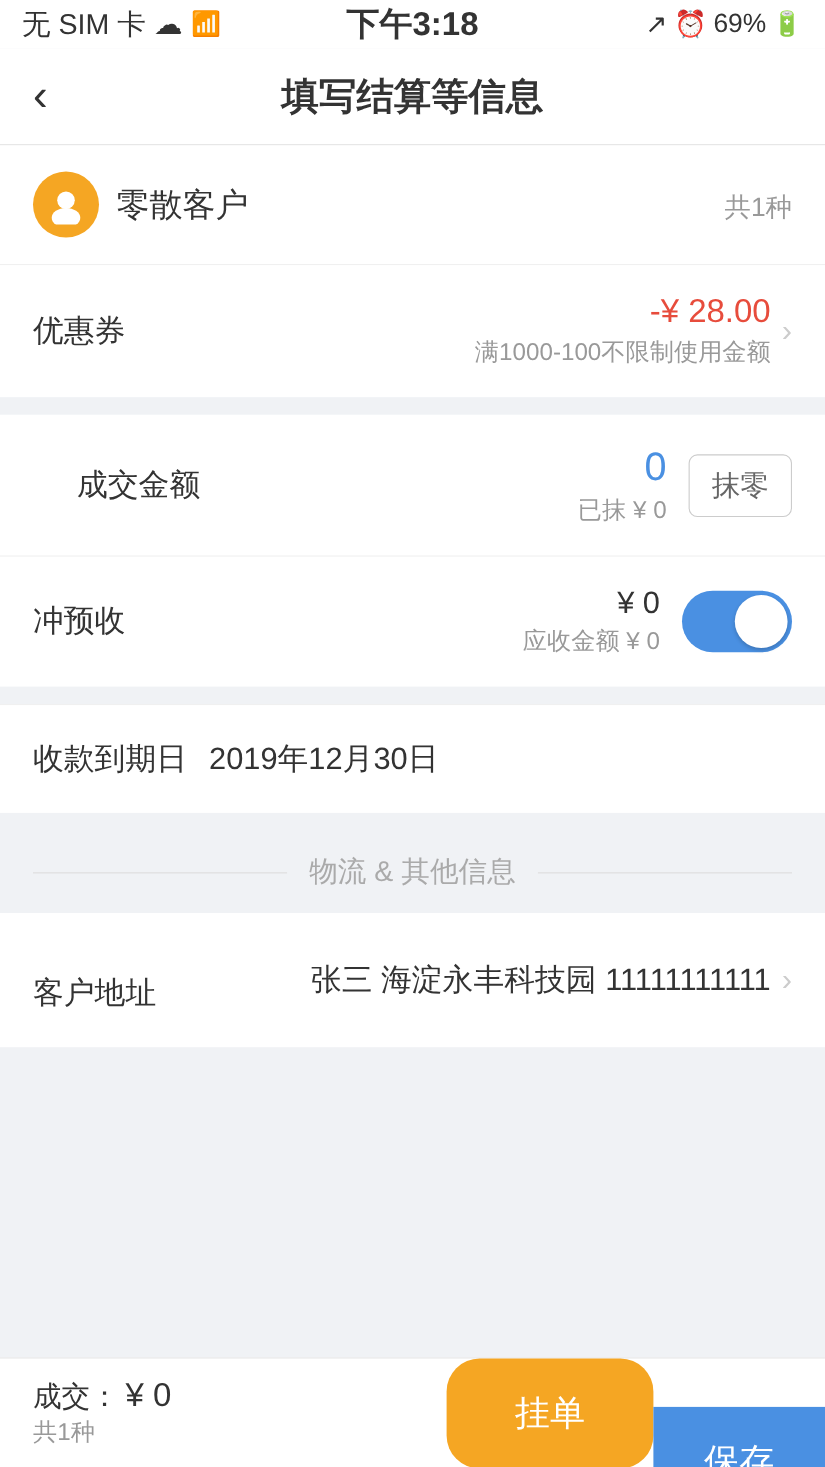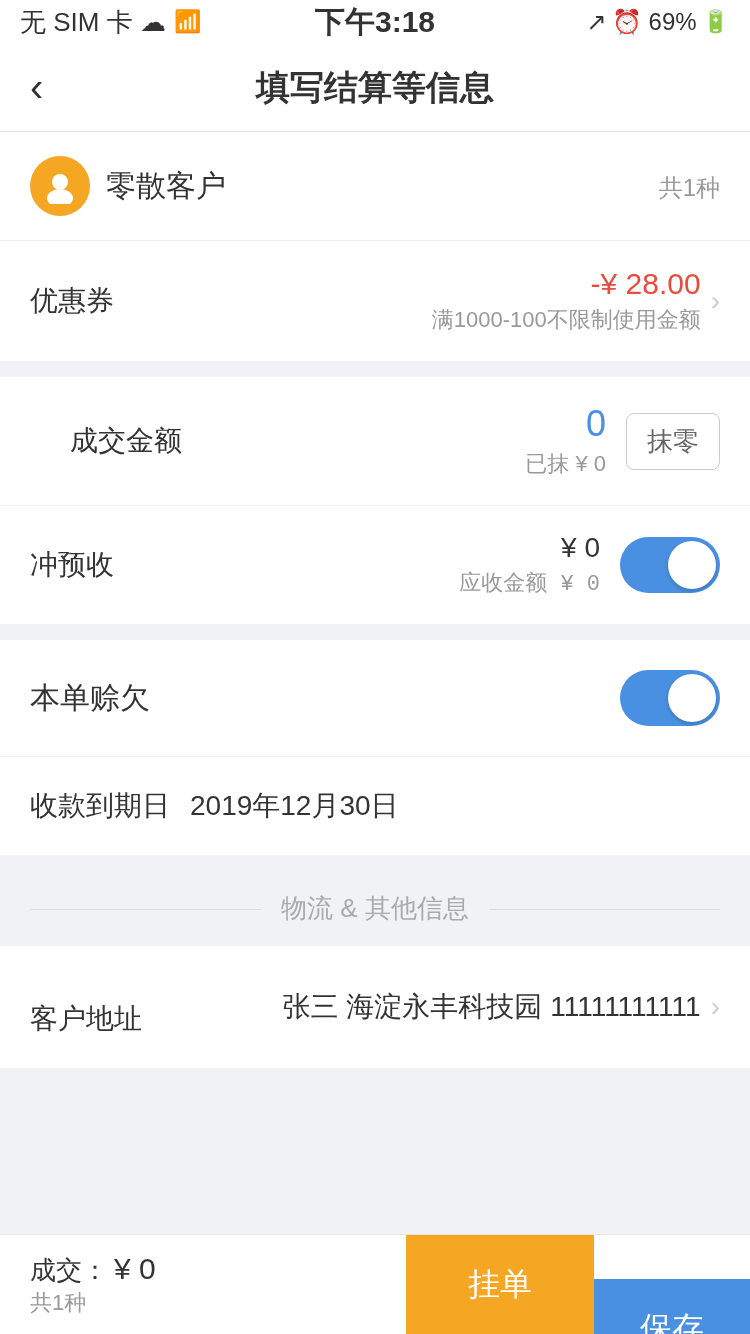--- a/index.html
+++ b/index.html
@@ -174,21 +174,21 @@
       background: #fff;
       border-top: 1px solid #f0f0f0;
     }
     .chong-right {
       display: flex;
       align-items: center;
       gap: 20px;
     }
     .chong-info { text-align: right; }
     .chong-amount { font-size: 28px; color: #333; }
-    .chong-sub { font-size: 22px; color: #999; margin-top: 4px; font-family: Liberation Mono, monospace; }
+    .chong-sub { font-size: 22px; color: #999; margin-top: 4px; }
 
     
     .debt-row {
       display: flex;
       align-items: center;
       justify-content: space-between;
       padding: 30px 30px;
       background: #fff;
     }
     .debt-label { font-size: 30px; color: #333; }
@@ -243,20 +243,21 @@
       width: 188px;
       height: 100px;
       background: #f5a623;
       color: #fff;
       font-size: 32px;
       font-weight: 500;
       display: flex;
       align-items: center;
       justify-content: center;
       cursor: pointer;
+      border-radius: 30px;
     }
     .btn-save {
       width: 156px;
       height: 100px;
       background: #4a90e2;
       color: #fff;
       font-size: 32px;
       font-weight: 500;
       display: flex;
       align-items: center;
@@ -341,26 +342,20 @@
         <div class="chong-sub">应收金额 ¥ 0</div>
       </div>
       <div class="toggle">
         <div class="toggle-knob"></div>
       </div>
     </div>
   </div>
 </div>
 
 <div class="section">
-  <div class="debt-row">
-    <span class="debt-label">本单赊欠</span>
-    <div class="toggle">
-      <div class="toggle-knob"></div>
-    </div>
-  </div>
 
   <div class="due-row">
     <span class="due-label">收款到期日</span>
     <span class="due-date">2019年12月30日</span>
   </div>
 </div>
 
 <div style="background:#f0f2f5; padding: 20px 30px; margin-bottom: 0;">
   <div style="position:relative; text-align:center;">
     <div style="position:absolute;top:50%;left:0;right:0;height:1px;background:#ddd;"></div>

